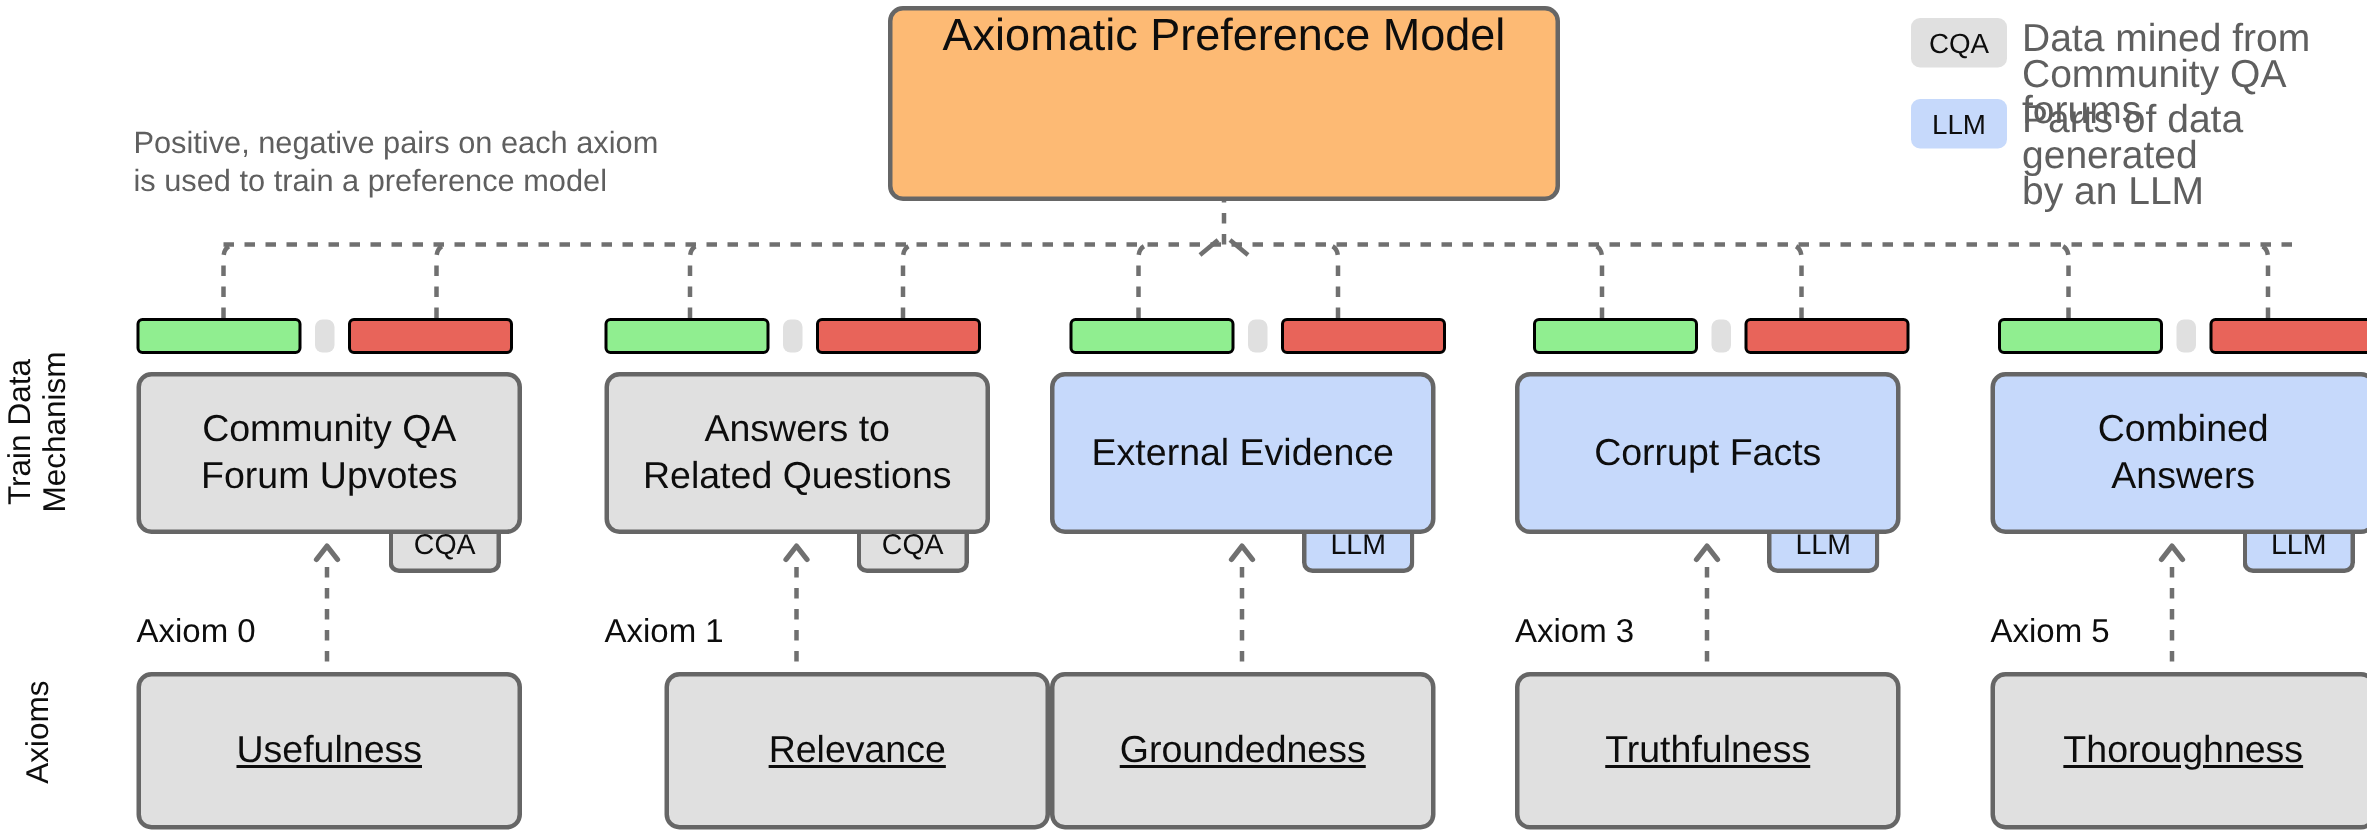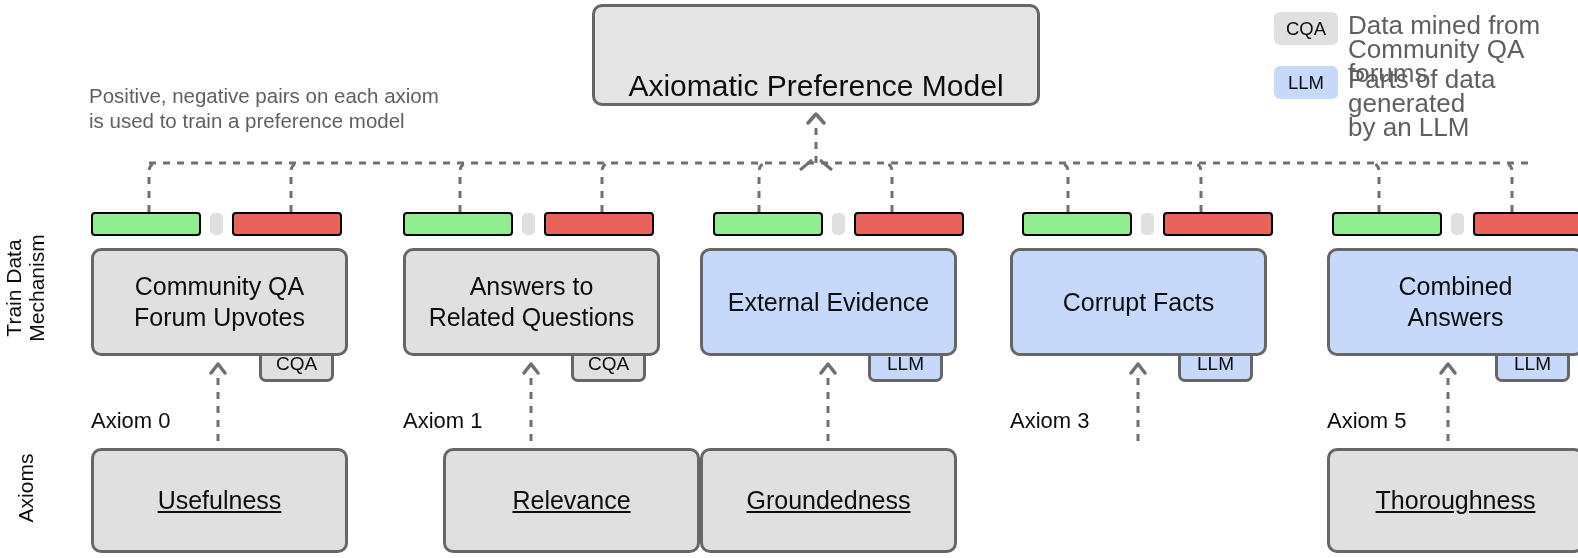--- a/index.html
+++ b/index.html
@@ -25,27 +25,27 @@
     height: 558px;
     pointer-events: none;
   }
 
   
   .model-box {
     position: absolute;
     left: 592px;
     top: 4px;
     width: 448px;
-    height: 102px;
-    background: #e5e5e5;
+    height: 130px;
+    background: #fdba74;
     border: 3px solid #666666;
     border-radius: 10px;
     box-sizing: border-box;
     display: flex;
-    align-items: flex-end;
+    align-items: flex-start;
     justify-content: center;
     font-size: 30px;
     color: #0d0d0d;
   }
 
   
   .caption {
     position: absolute;
     left: 89px;
     top: 83px;
@@ -317,20 +317,21 @@
   <div class="pair-bars" style="left:1022px;">
     <div class="bar pos"></div>
     <div class="bar-sep"></div>
     <div class="bar neg"></div>
   </div>
   <div class="mech-wrap" style="left:1010px;">
     <div class="src-tag llm">LLM</div>
     <div class="mech-box llm">Corrupt Facts</div>
   </div>
   <div class="axiom-index" style="left:1010px;">Axiom 3</div>
+  <div class="axiom-box" style="left:1010px;">Truthfulness</div>
 
   <div class="pair-bars" style="left:1332px;">
     <div class="bar pos"></div>
     <div class="bar-sep"></div>
     <div class="bar neg"></div>
   </div>
   <div class="mech-wrap" style="left:1327px;">
     <div class="src-tag llm">LLM</div>
     <div class="mech-box llm">Combined
 Answers</div>

